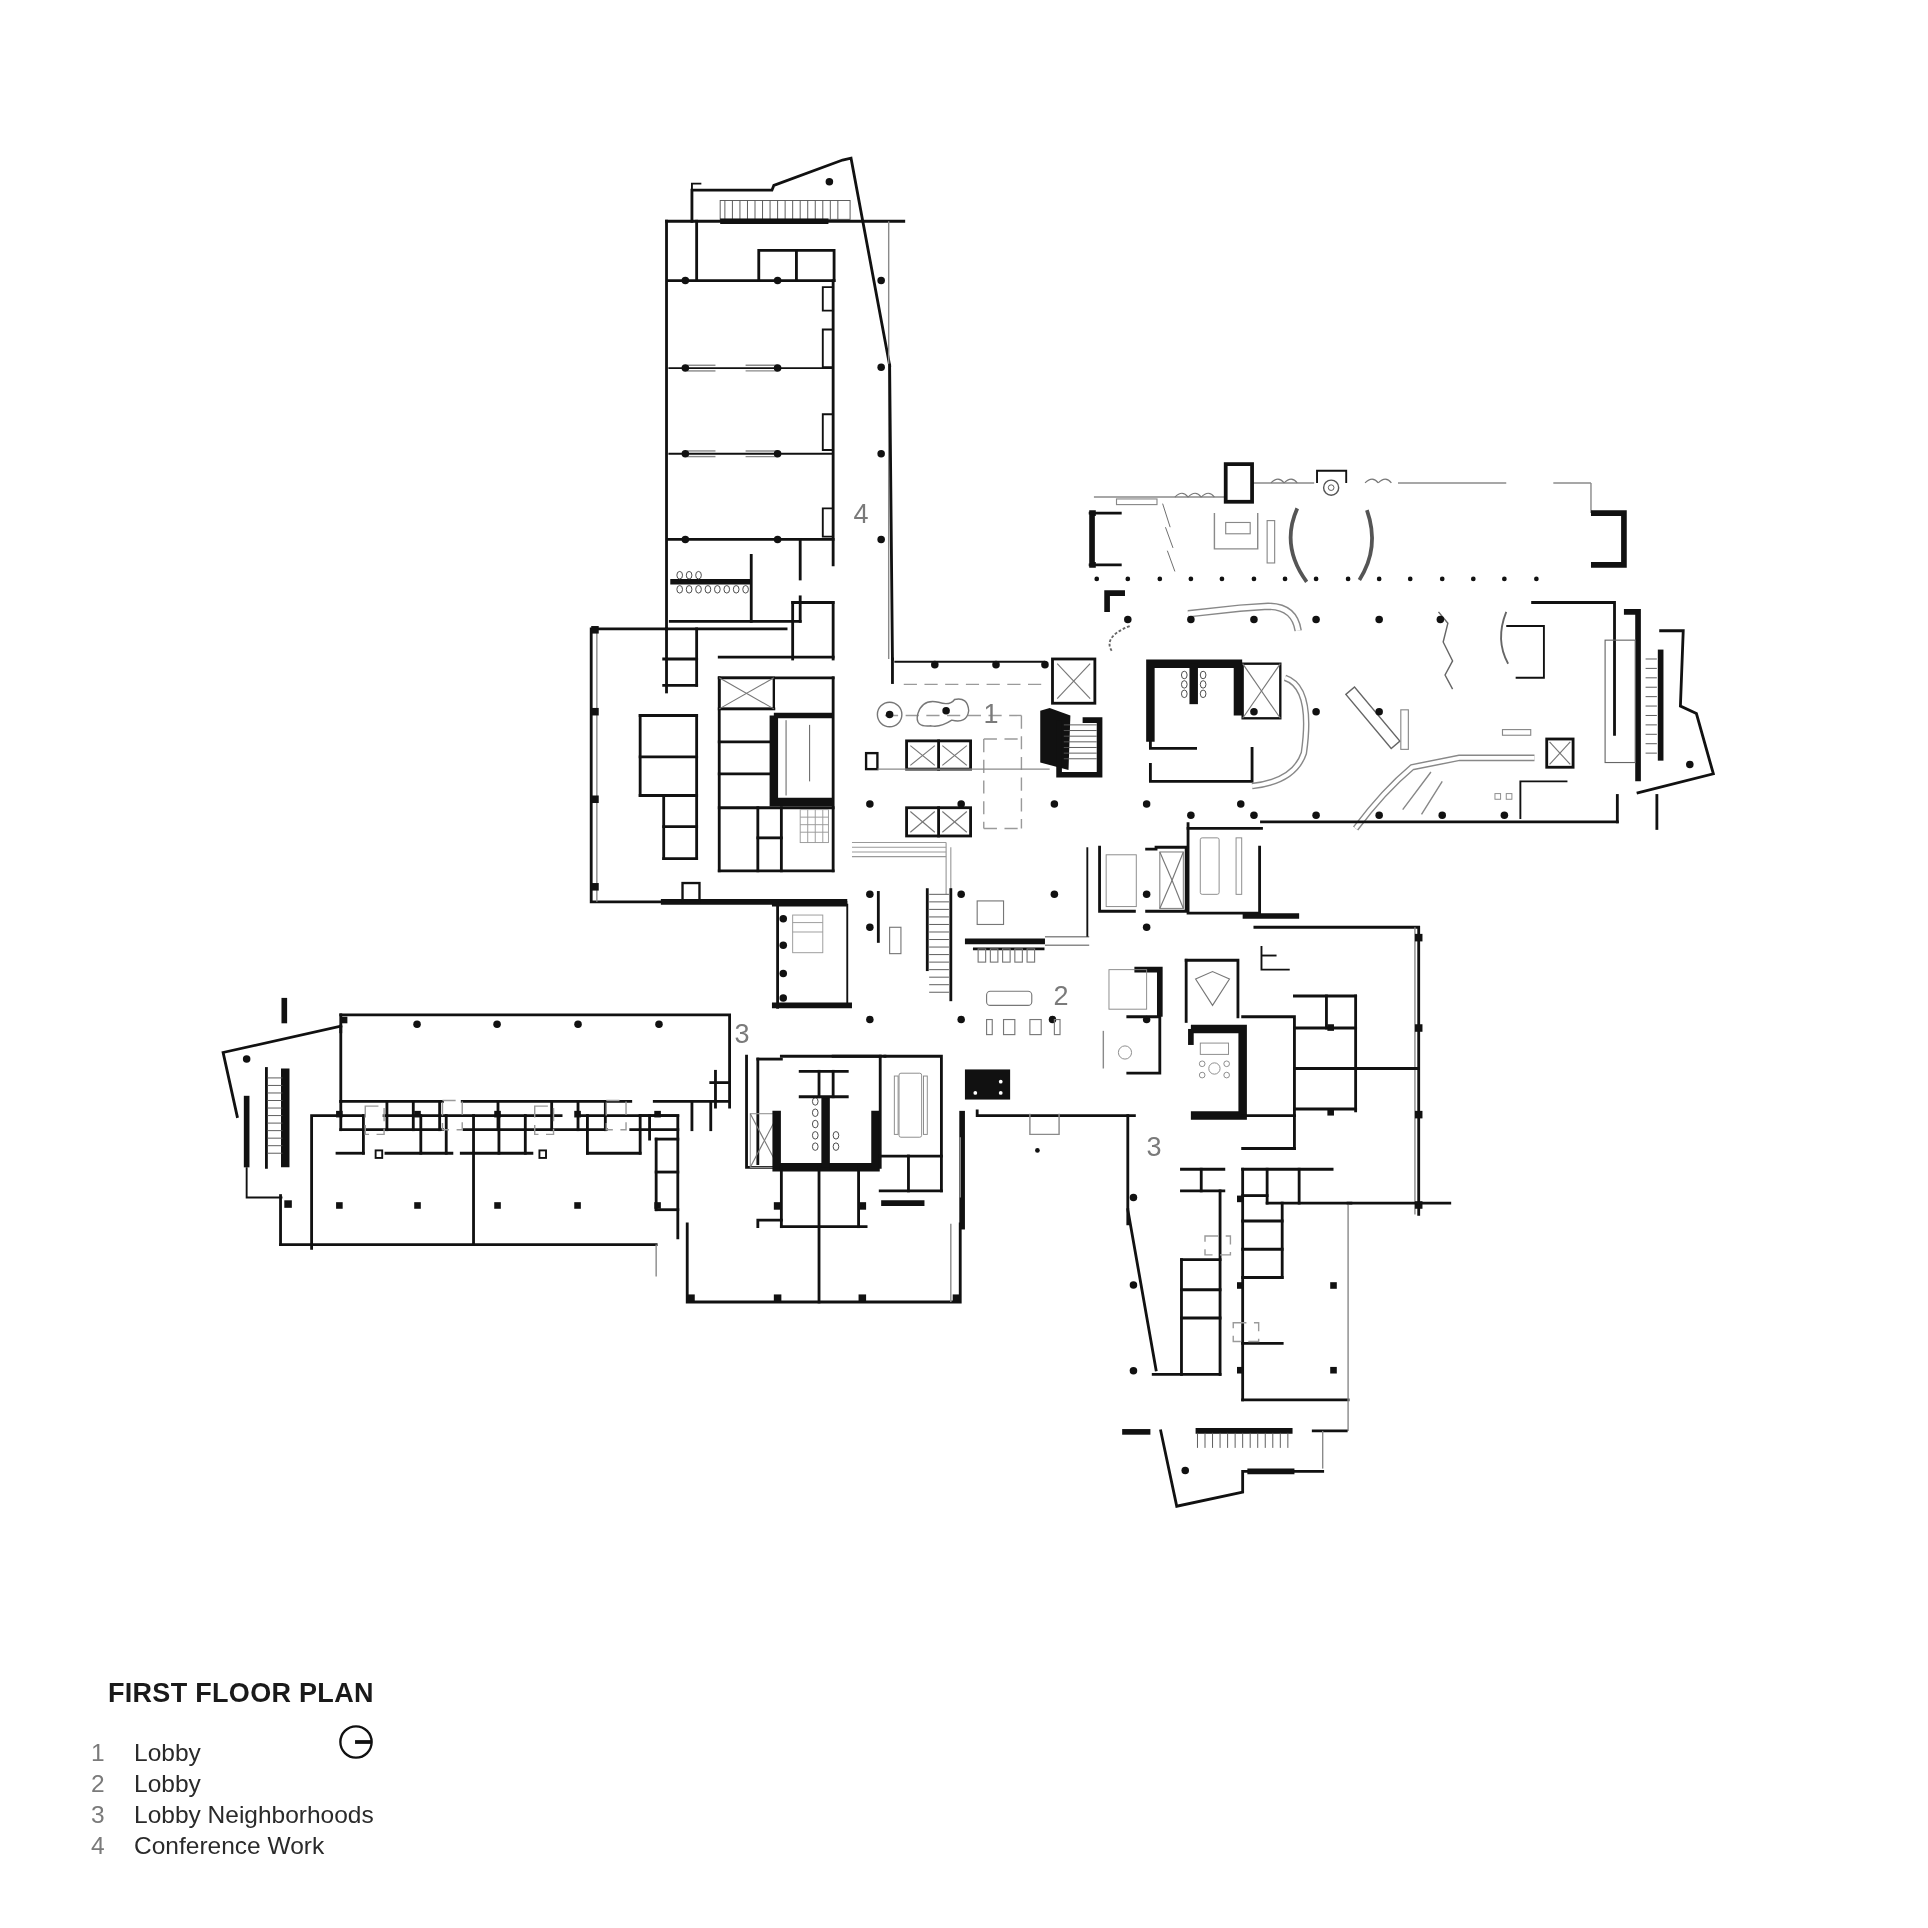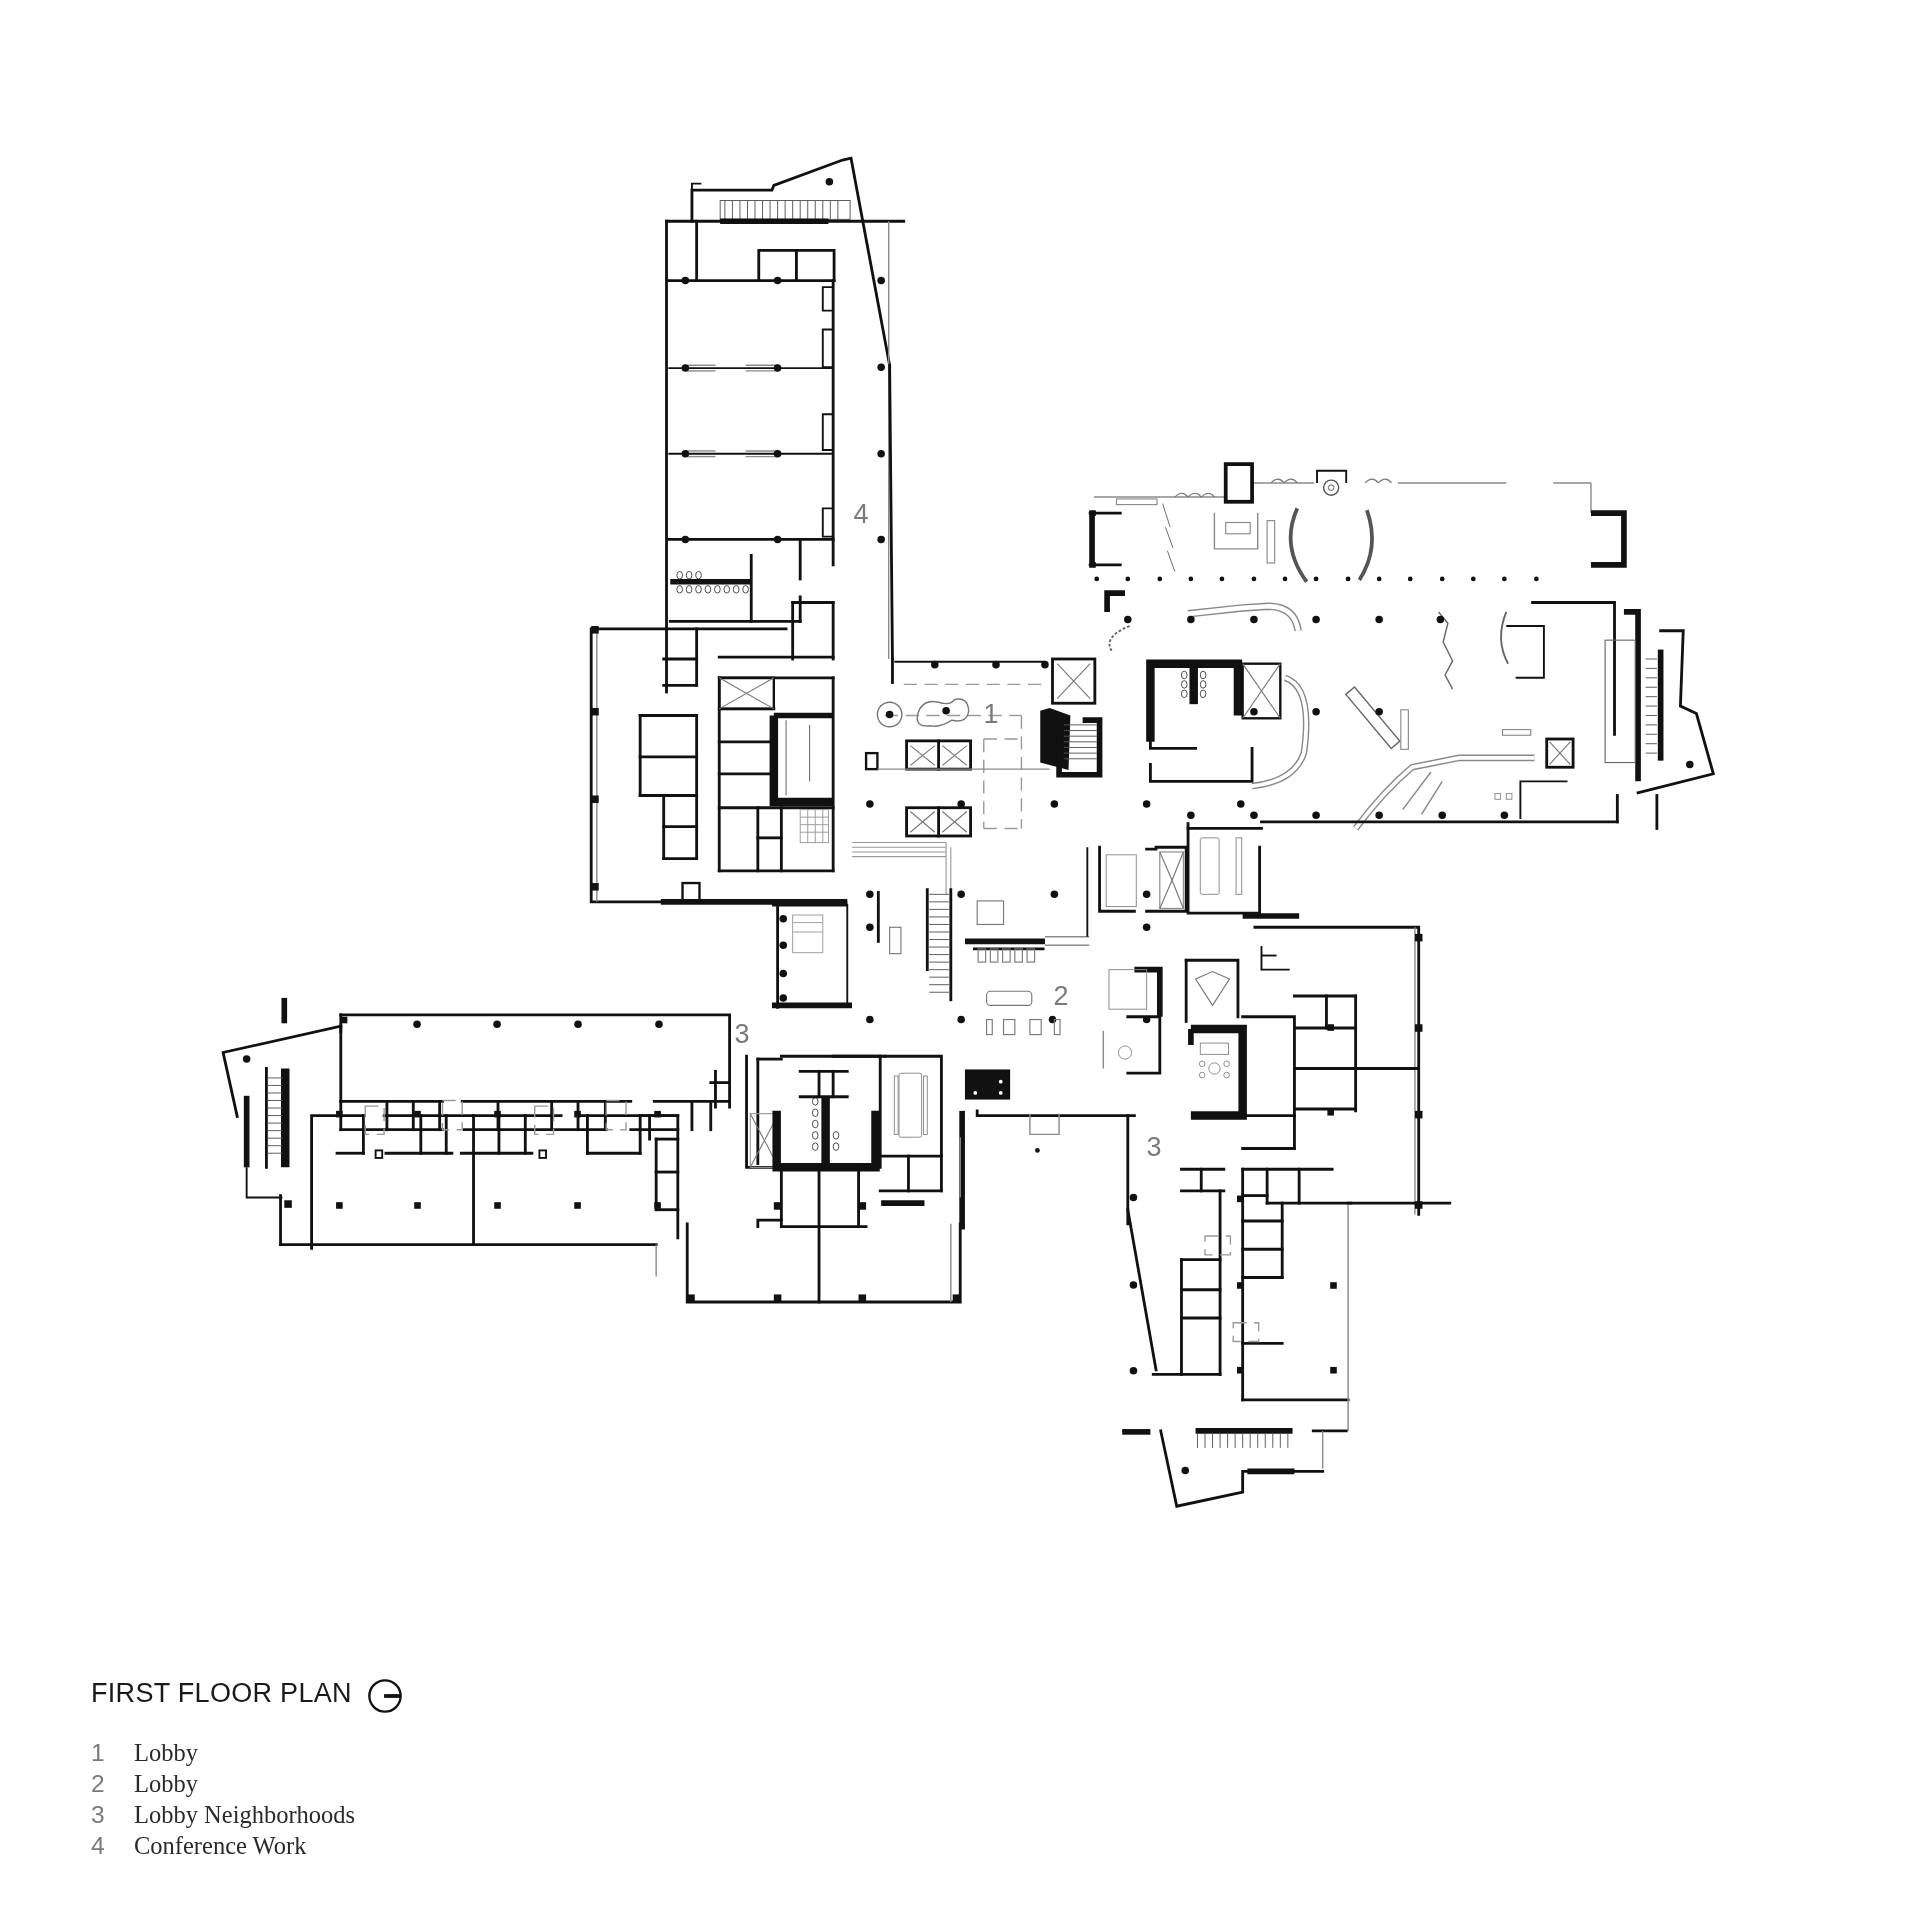--- a/index.html
+++ b/index.html
@@ -13,27 +13,27 @@
   .gl { stroke: #8a8a8a; stroke-width: 1.5; fill: none; }
   .gd { stroke: #9a9a9a; stroke-width: 1.5; fill: none; stroke-dasharray: 14 8; }
   .fn { stroke: #777; stroke-width: 1.2; fill: none; }
   .col { fill: #111; }
   .solid { fill: #111; }
   .stairs { stroke: #555; stroke-width: 1; }
   .door { stroke: #777; stroke-width: 1.2; fill: none; }
   .zone-label { position: absolute; font-size: 27px; color: #7a7a7a; font-weight: 400;
                 line-height: 1; transform: translate(-50%, -50%); }
   .legend { position: absolute; left: 91px; top: 1678px; }
-  .legend-title { font-size: 27px; font-weight: 400; letter-spacing: 0.3px; color: #1a1a1a;
-                  display: flex; align-items: flex-start; gap: 15px; height: 38px; }
+  .legend-title { font-size: 27px; font-weight: 700; letter-spacing: 0.3px; color: #1a1a1a;
+                  display: flex; align-items: flex-end; gap: 15px; height: 38px; flex-direction: column; }
   .compass { width: 36px; height: 36px; position: relative; }
   .legend-list { margin-top: 21px; }
   .legend-item { display: flex; font-size: 24.5px; line-height: 31px; height: 31px; }
   .legend-num { width: 43px; color: #7a7a7a; }
-  .legend-text { color: #2a2a2a; font-family: Liberation Serif, serif; }
+  .legend-text { color: #2a2a2a; }
 </style>
 </head>
 <body>
 
 <svg id="plan" viewBox="0 0 2048 2048" xmlns="http://www.w3.org/2000/svg">
 
   <g>
 
     <polyline class="w" points="735,235 735,202 820,202 822,197 895,170 904,168 945,388"></polyline>
     <polyline class="wt" points="735,202 735,195 745,195"></polyline>

